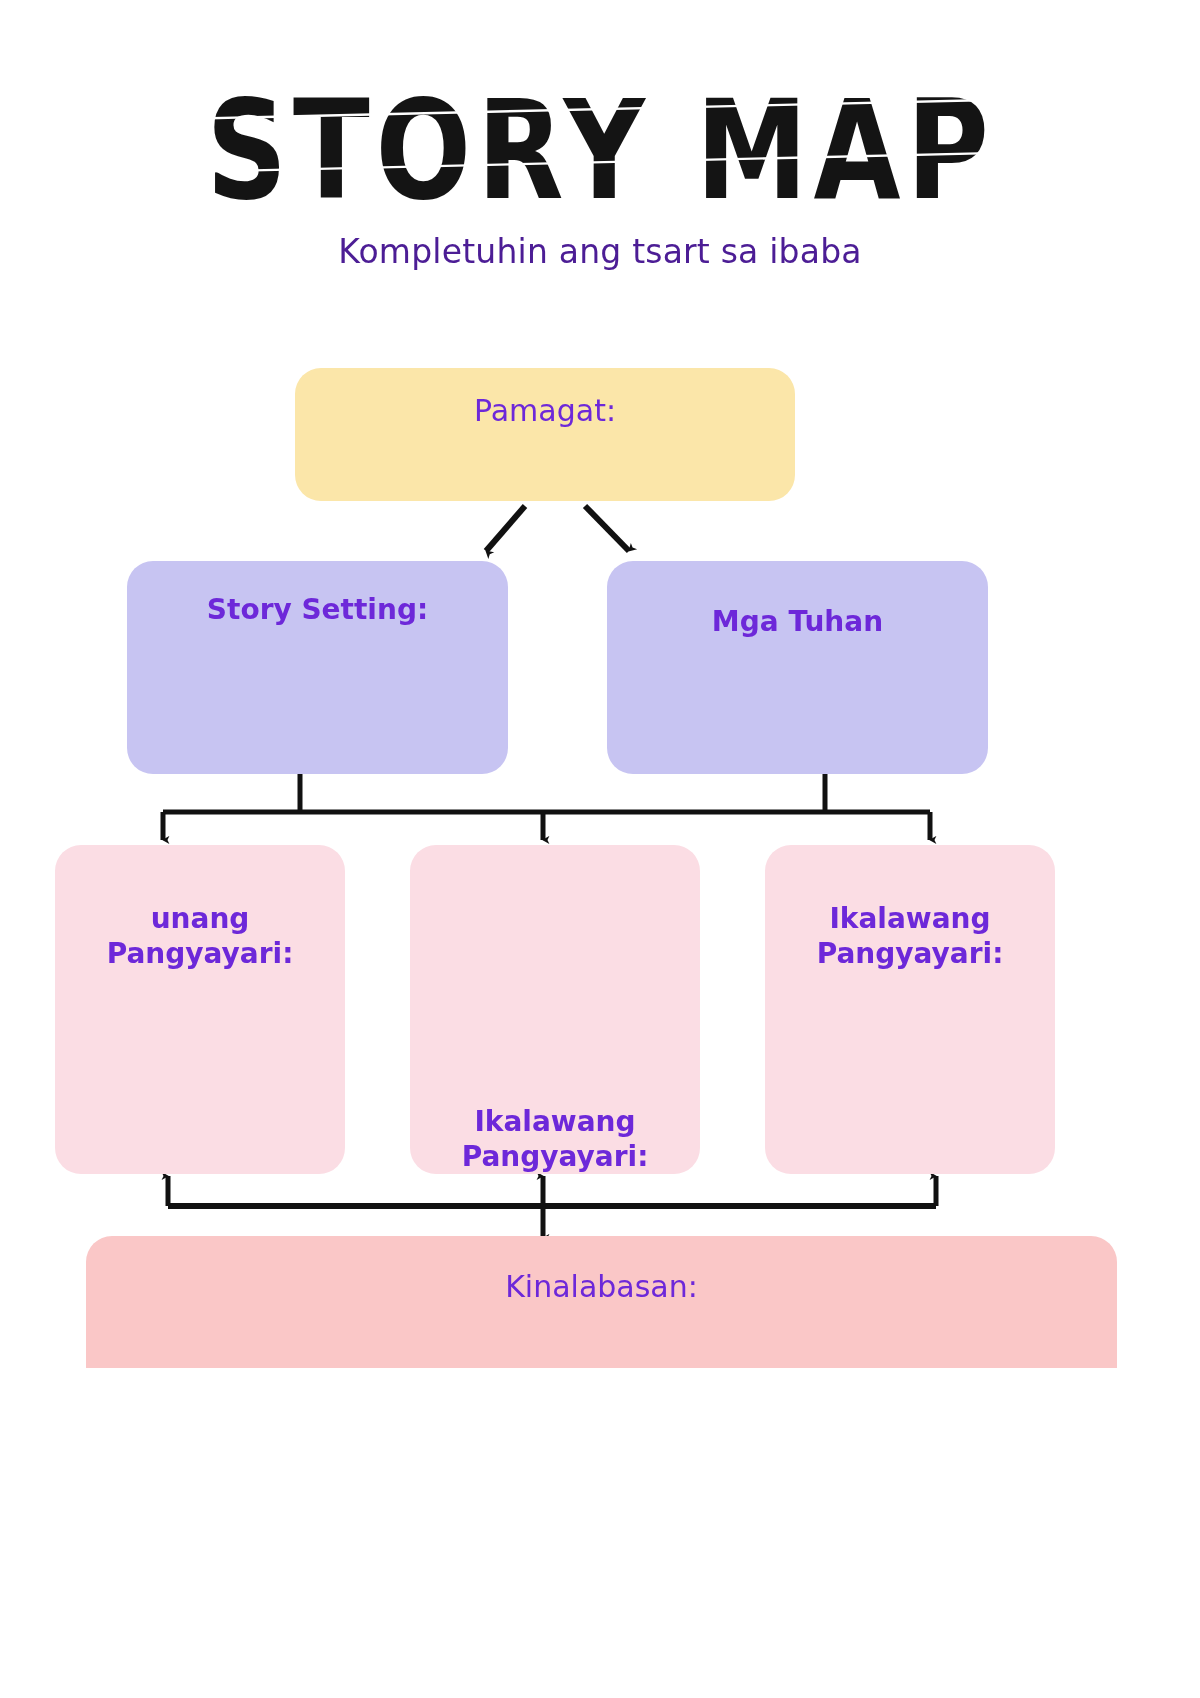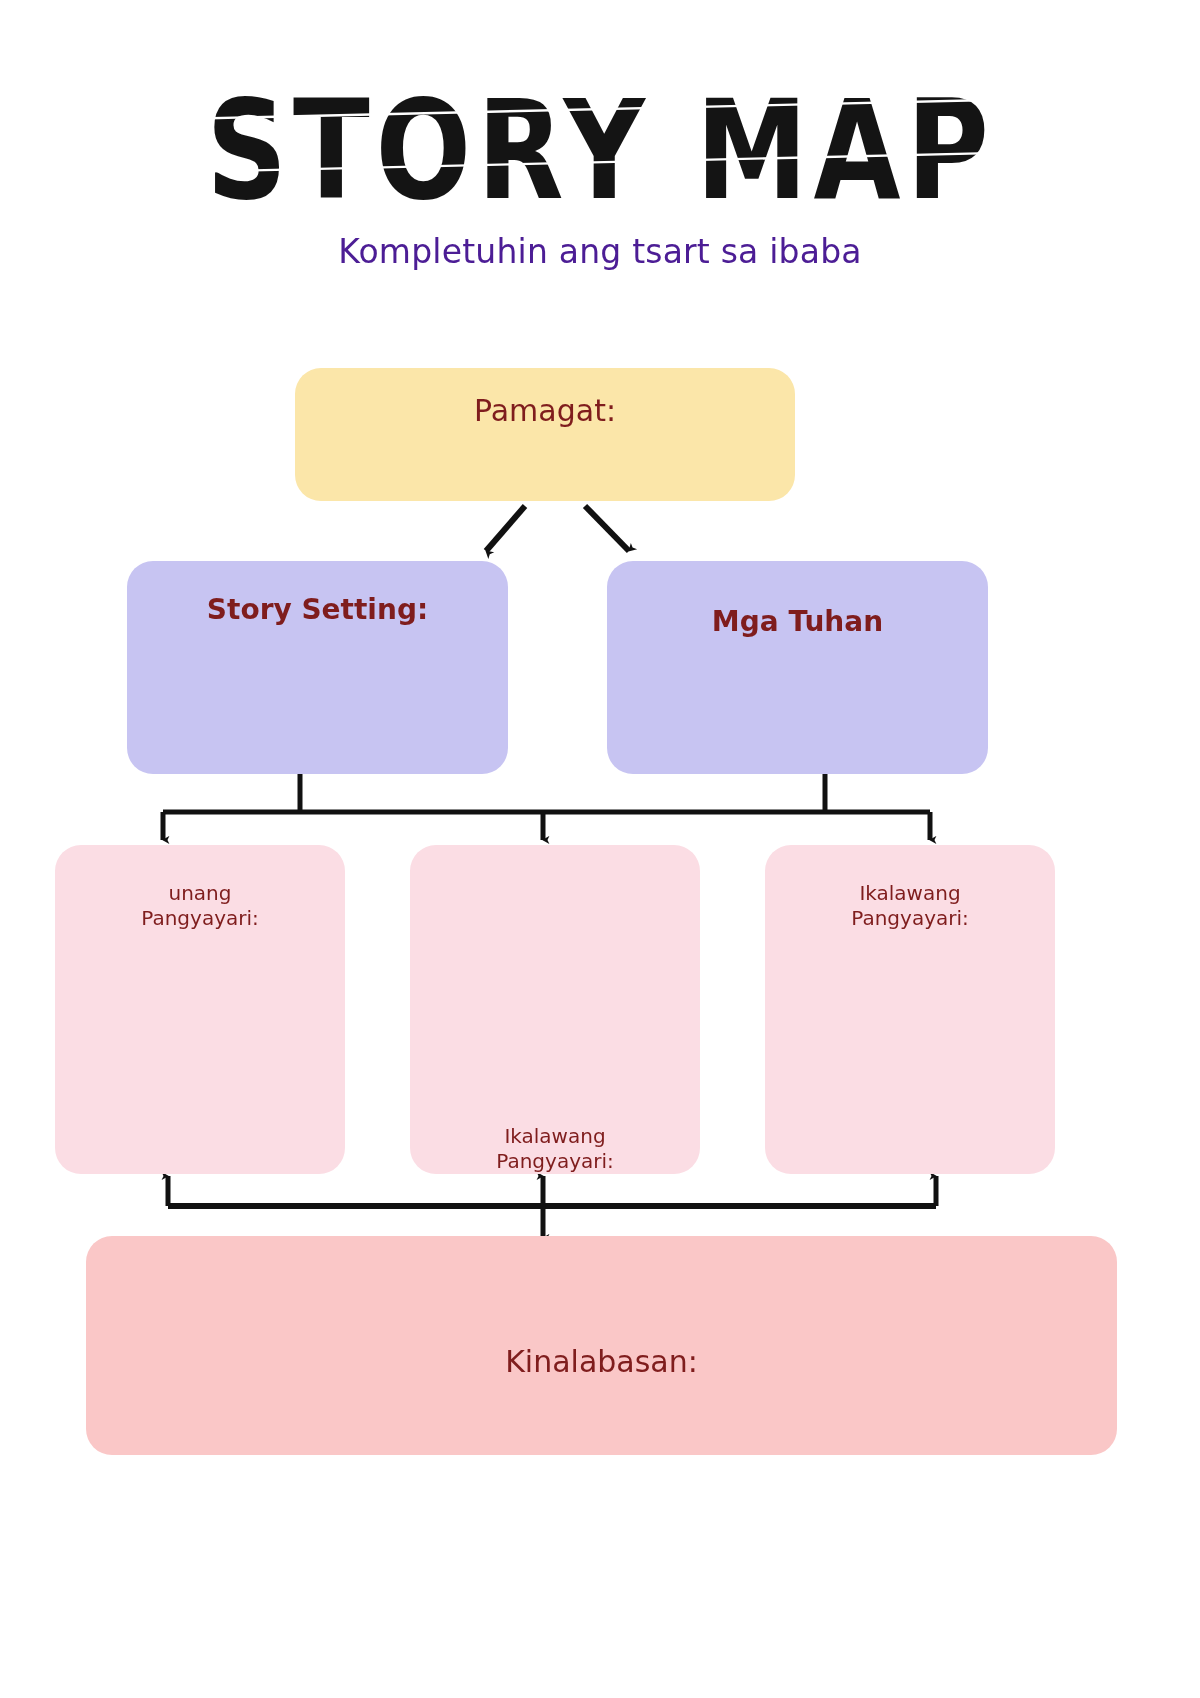--- a/index.html
+++ b/index.html
@@ -6,21 +6,21 @@
     margin: 0;
     padding: 0;
     background: #ffffff;
   }
   body {
     font-family: "Liberation Sans", sans-serif;
   }
   .page {
     position: relative;
     width: 1200px;
-    height: 1698px;
+    height: 1368px;
     background: #ffffff;
     overflow: hidden;
   }
 
   
   .title-wrap {
     position: absolute;
     left: 0;
     top: 82px;
     width: 1200px;
@@ -66,21 +66,21 @@
   
   .box {
     position: absolute;
     box-sizing: border-box;
     border-radius: 26px;
     display: flex;
     justify-content: center;
   }
   .box .label {
     font-family: "DejaVu Sans", sans-serif;
-    color: #7f1d1d;
+    color: #6d28d9;
     text-align: center;
     line-height: 1.25;
     white-space: pre-line;
   }
 
   #box-pamagat {
     left: 295px; top: 368px; width: 500px; height: 133px;
     background: #FBE6A9;
   }
   #box-pamagat .label {
@@ -101,30 +101,29 @@
   }
   #box-tuhan .label {
     font-size: 28px; font-weight: 700; margin-top: 43px;
   }
 
   .box-event {
     top: 845px; width: 290px; height: 329px;
     background: #FBDDE4;
   }
   .box-event .label {
-    font-size: 20px; font-weight: 400; margin-top: 36px;
+    font-size: 28px; font-weight: 700; margin-top: 56px;
   }
   #box-event-1 { left: 55px; }
   #box-event-2 { left: 410px; align-items: flex-end; }
   #box-event-3 { left: 765px; }
 
   #box-kinalabasan {
     left: 86px; top: 1236px; width: 1031px; height: 219px;
     background: #FAC7C7;
-    align-items: center;
   }
   #box-kinalabasan .label {
     font-size: 30px; font-weight: 400; margin-top: 32px;
   }
 
   
   #connectors {
     position: absolute;
     left: 0; top: 0;
     width: 1200px;

